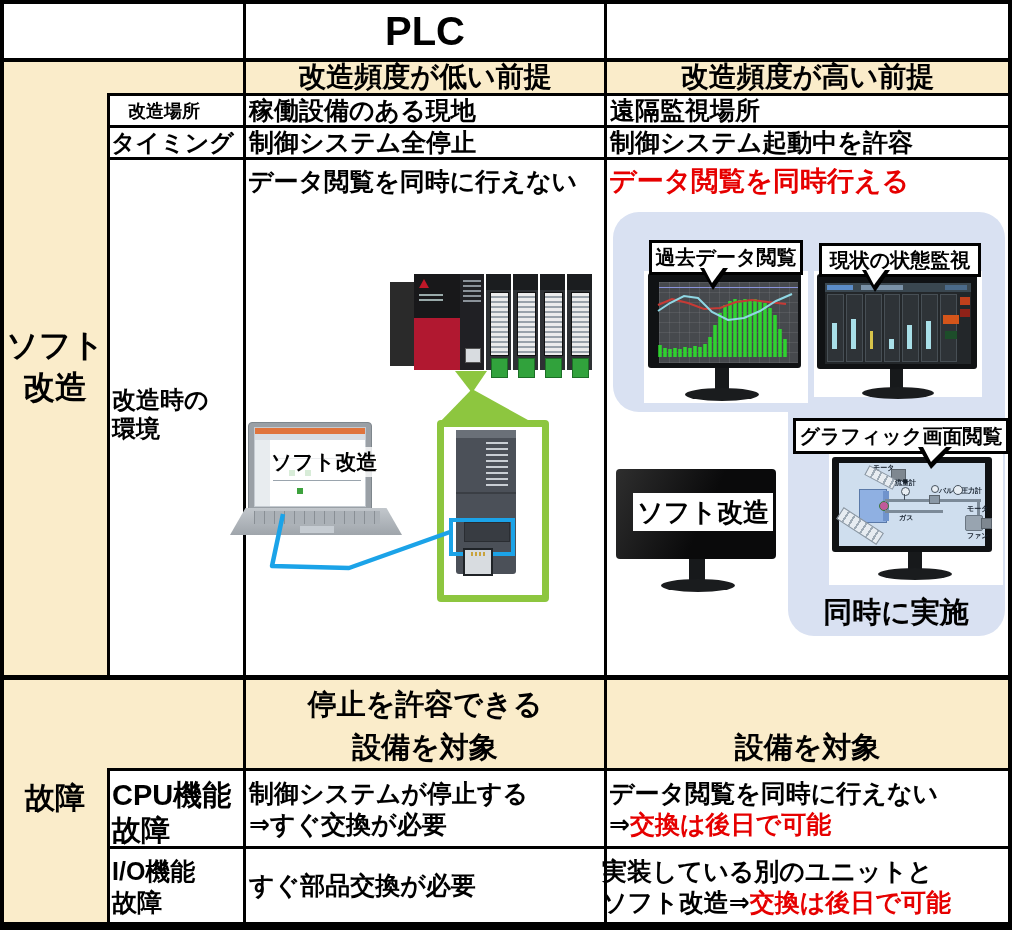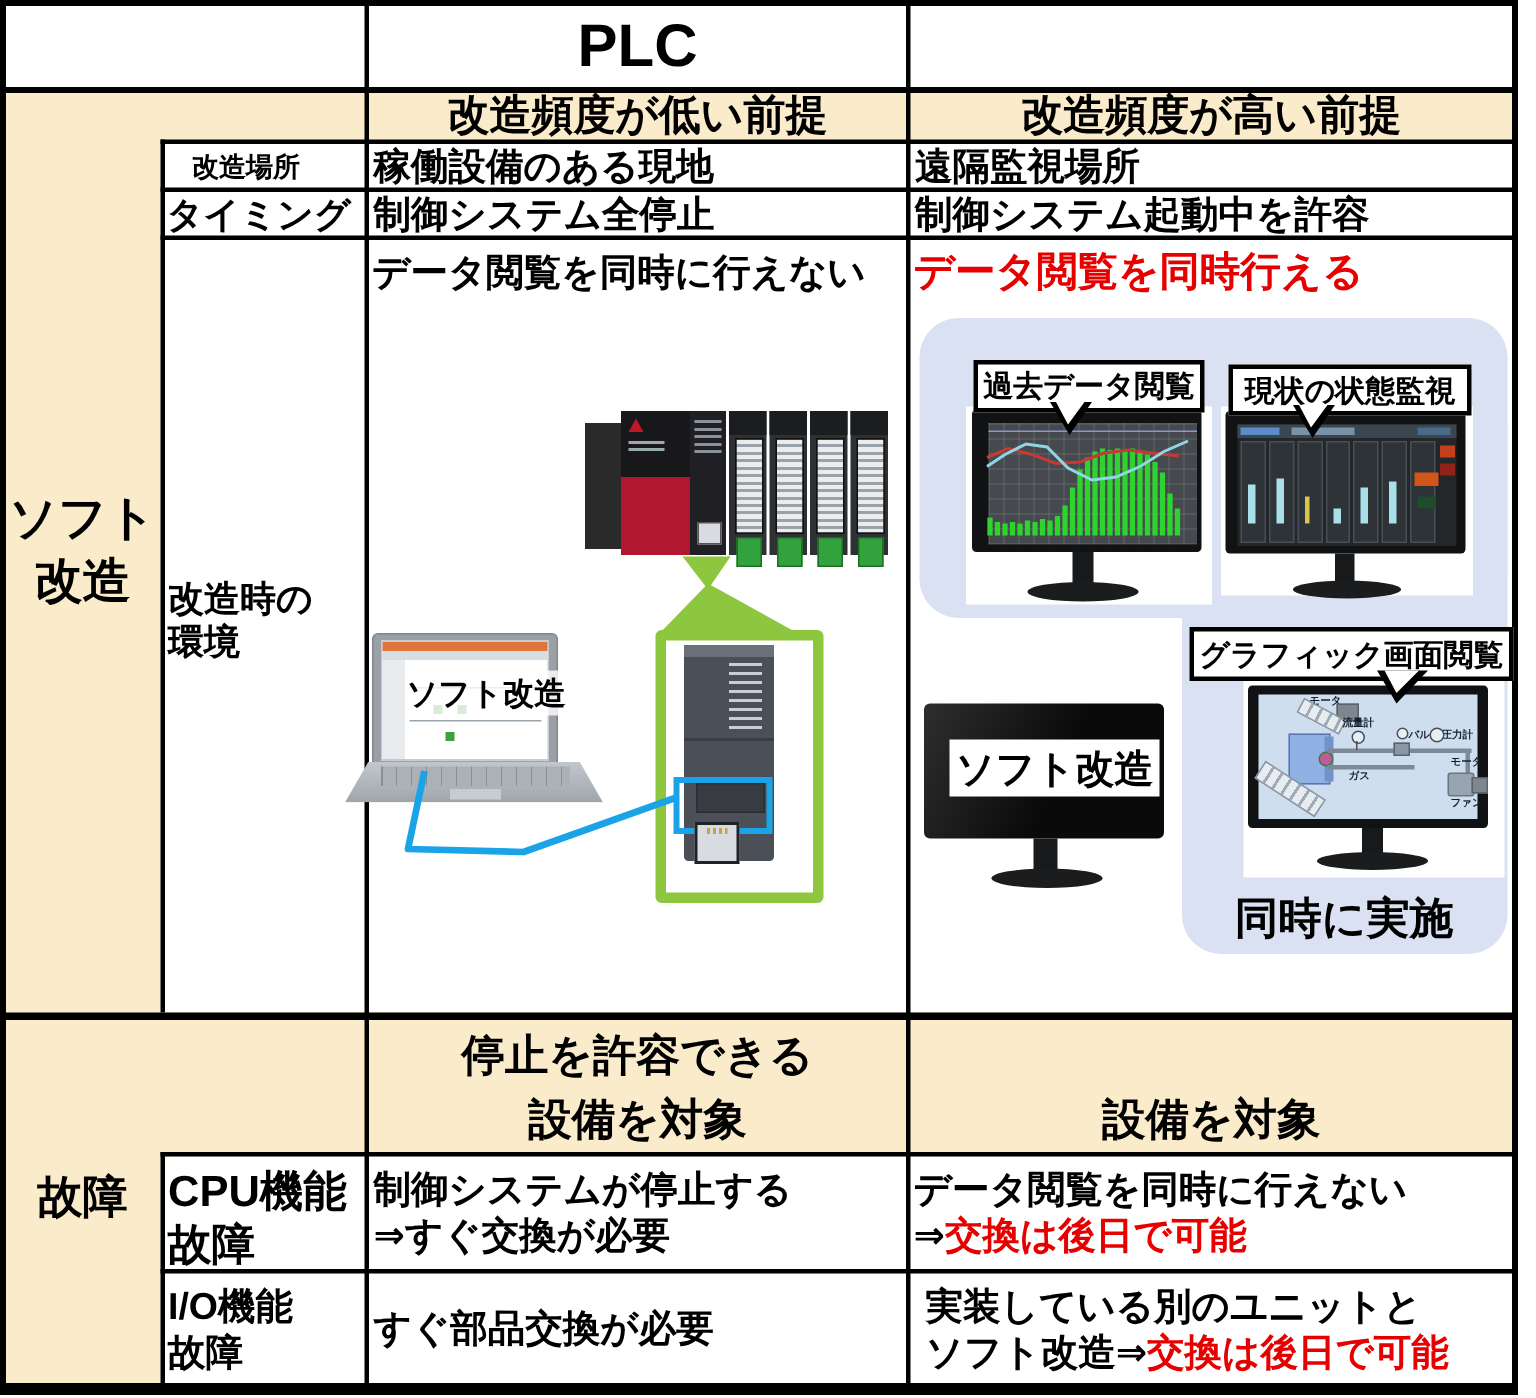--- a/index.html
+++ b/index.html
@@ -290,21 +290,21 @@
     <span>データ閲覧を同時に行えない</span><br>
     <span>⇒</span><span class="red">交換は後日で可能</span>
   </div>
 
   <div class="abs" style="left:112px;top:856px;width:130px;height:64px;font-size:25px;line-height:1.22;">
     <span>I/O機能</span><br><span>故障</span>
   </div>
   <div class="cell" style="left:249px;top:849px;width:352px;height:73px;font-size:25px;">
       <span>すぐ部品交換が必要</span>
     </div>
-  <div class="abs" style="left:617px;top:856px;width:398px;height:64px;font-size:25px;line-height:1.22;">
+  <div class="abs" style="left:602px;top:856px;width:398px;height:64px;font-size:25px;line-height:1.22;">
     <span>実装している別のユニットと</span><br>
     <span>ソフト改造⇒</span><span class="red">交換は後日で可能</span>
   </div>
 
   <svg class="overlay" width="1024" height="932" viewBox="0 0 1024 932">
 
     <polygon points="455,371 487,371 472,393" fill="#8dc63f"></polygon>
     <polygon points="472,389 537,425 437,425" fill="#8dc63f"></polygon>
 
     <polyline points="283,514 272,566 349,568 450,532" fill="none" stroke="#1ba3e8" stroke-width="4.5" stroke-linejoin="round"></polyline>

